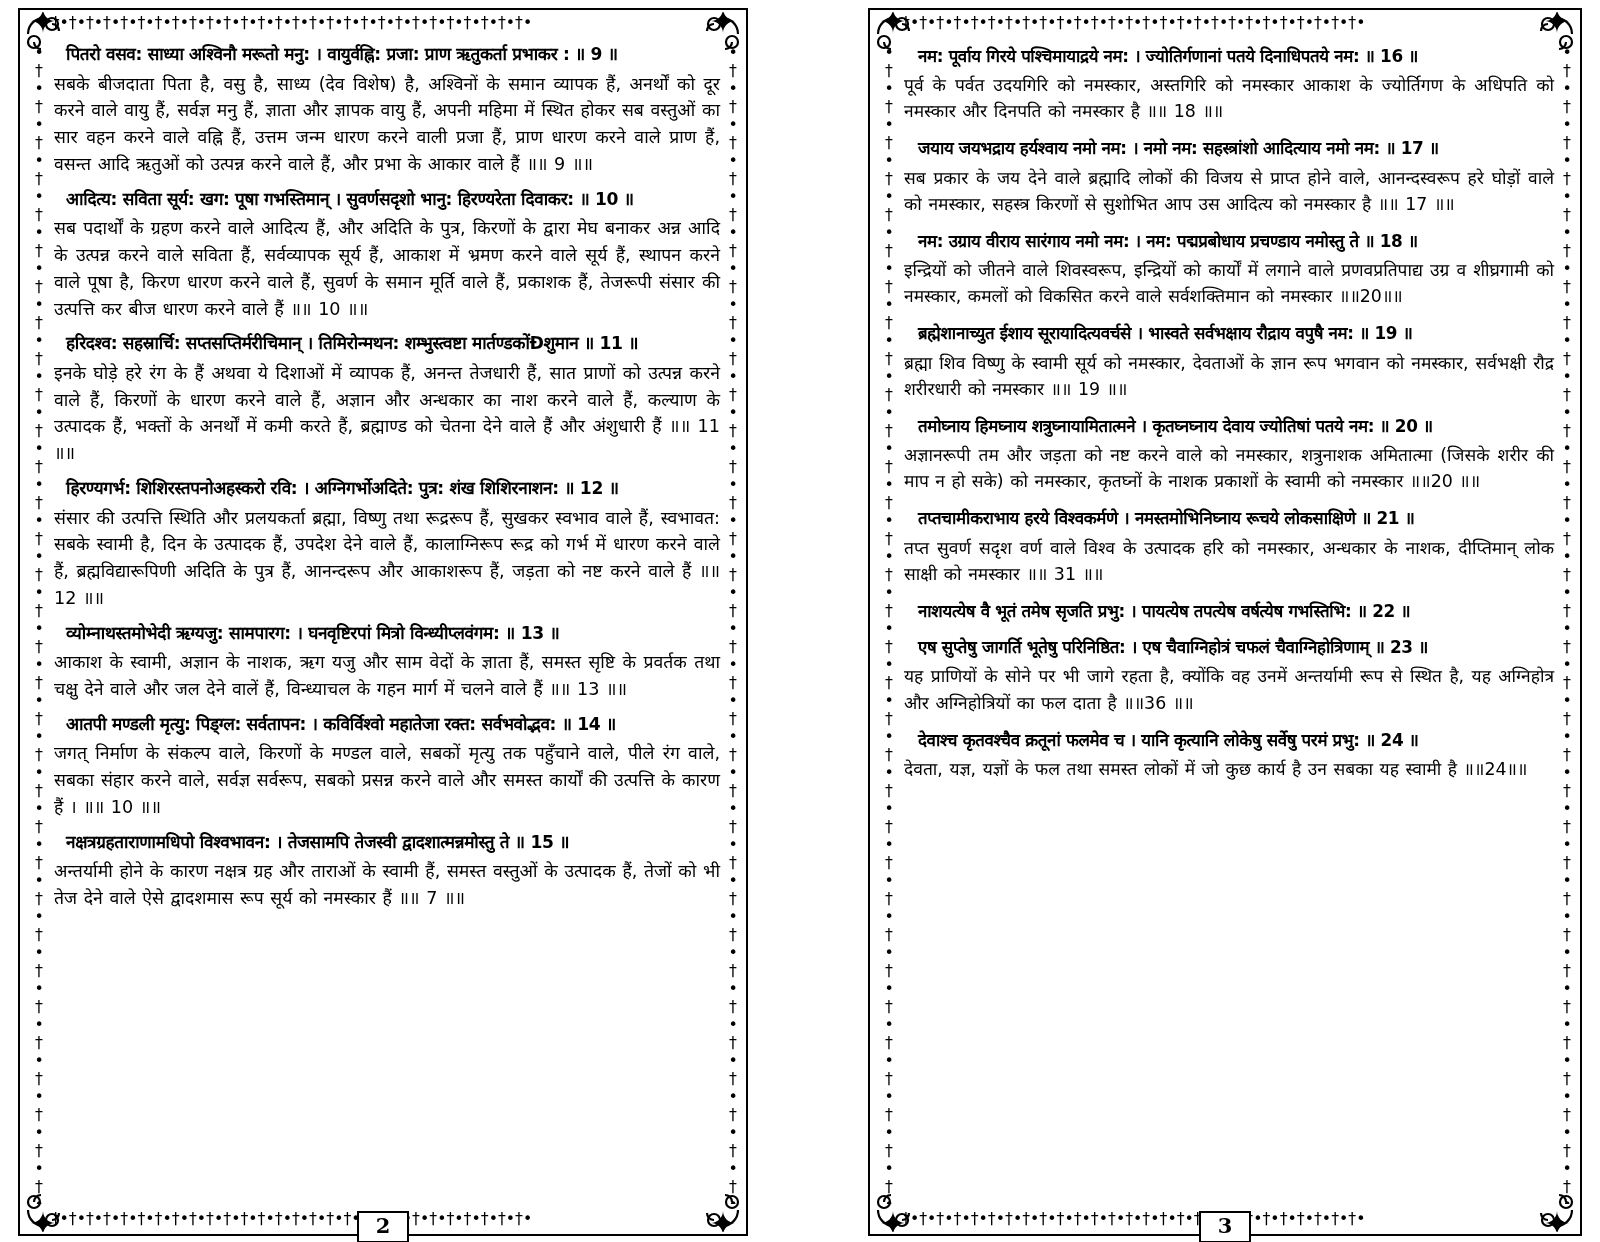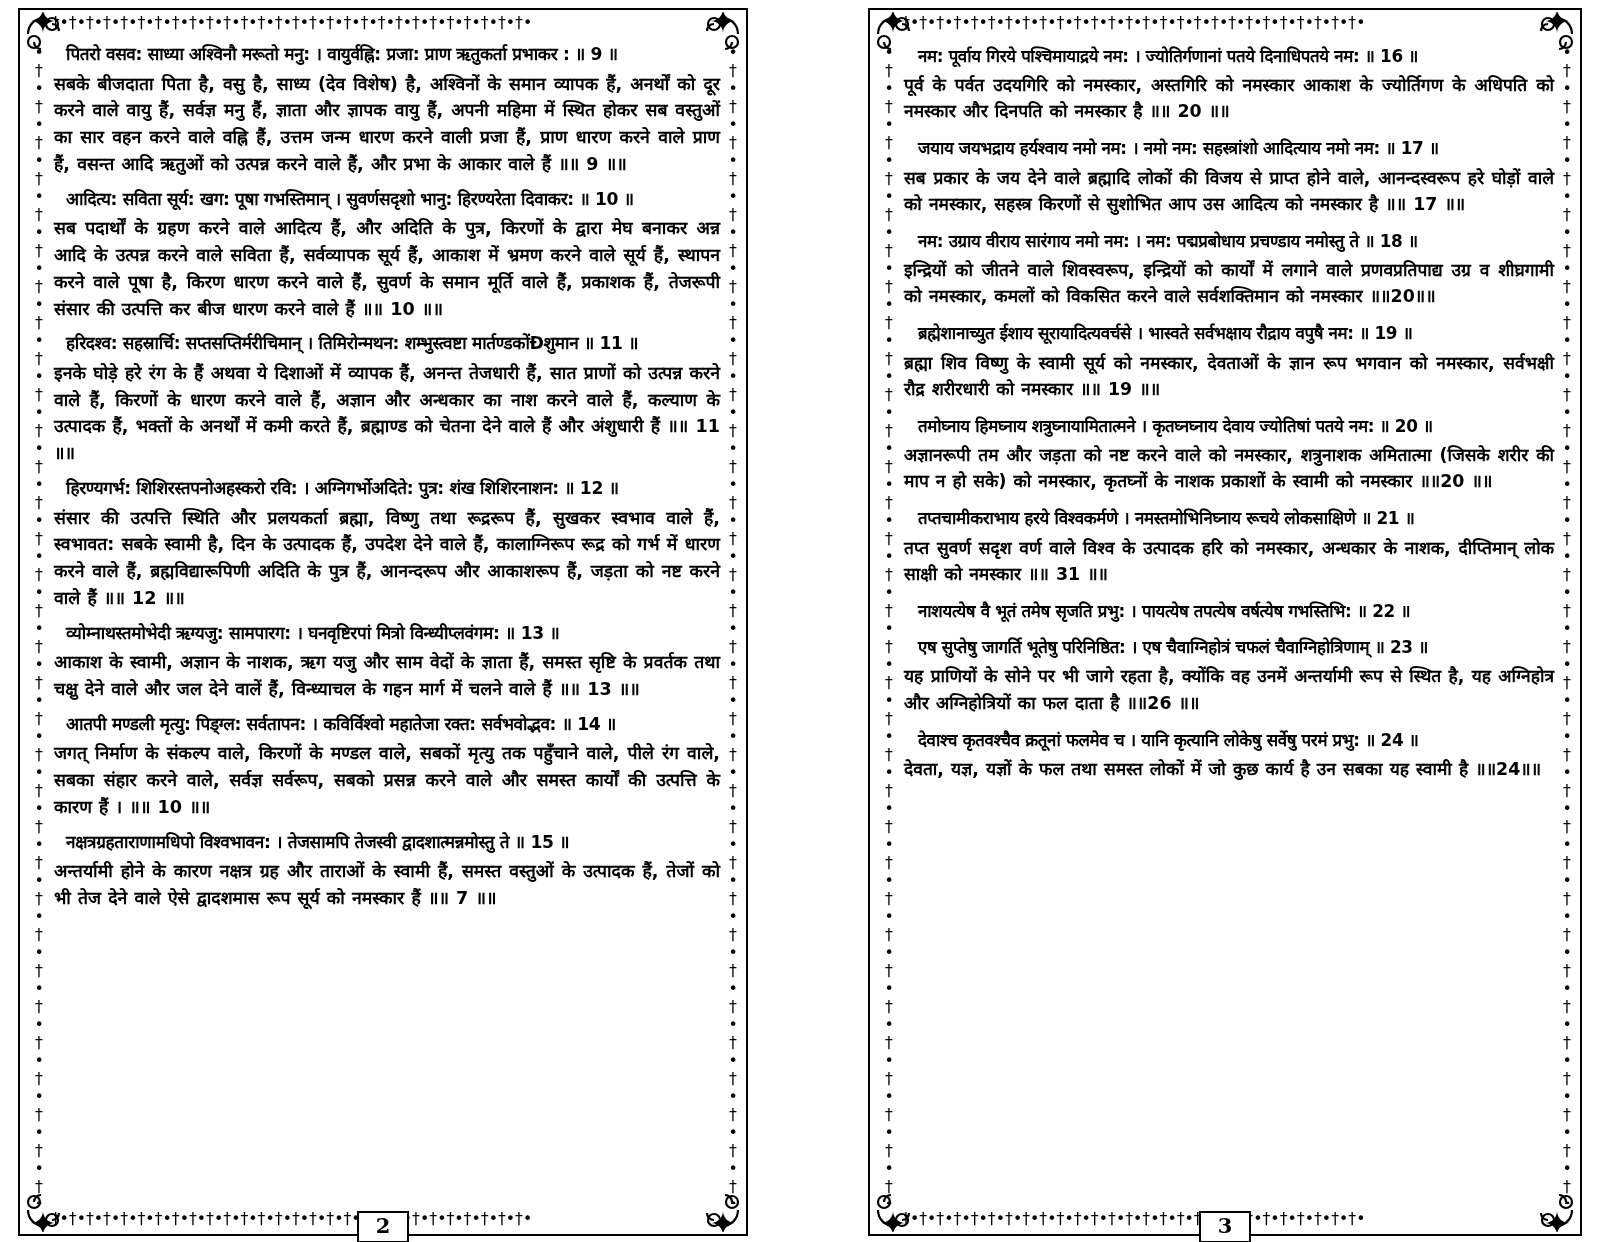--- a/index.html
+++ b/index.html
@@ -90,21 +90,21 @@
     font-size:17.4px;
     line-height:1.42;
     letter-spacing:-0.35px;
     margin:0 0 4px 12px;
     white-space:nowrap;
     transform:scaleX(0.985);
     transform-origin:left center;
   }
   .bhasha{
     font-family:"DejaVu Sans","Liberation Sans",sans-serif;
-    font-weight:bold;
+    font-weight:normal;
     font-size:17.6px;
     line-height:1.52;
     text-align:justify;
     text-align-last:left;
     margin:0;
     word-spacing:1px;
   }
   .page.right .shloka{font-size:17.1px;margin-left:14px;}
   .page.right .bhasha{font-size:17.4px;line-height:1.5;}
   .page.right .verse-block{margin-bottom:12px;}
@@ -274,21 +274,21 @@
           <path d="M9 9c6 0 12 5 12 12 0-7 6-12 12-12-7 0-12-6-12-12 0 6-6 12-12 12z" fill="#000" stroke="none"></path>
         </g>
           </svg>
       </div>
 
       <div class="frame-inner">
         <div class="content">
 
           <div class="verse-block">
             <p class="shloka">नम: पूर्वाय गिरये पश्चिमायाद्रये नम: । ज्योतिर्गणानां पतये दिनाधिपतये नम: ॥ 16 ॥</p>
-            <p class="bhasha">पूर्व के पर्वत उदयगिरि को नमस्कार, अस्तगिरि को नमस्कार आकाश के ज्योर्तिगण के अधिपति को नमस्कार और दिनपति को नमस्कार है ॥॥ 20 ॥॥</p>
+            <p class="bhasha">पूर्व के पर्वत उदयगिरि को नमस्कार, अस्तगिरि को नमस्कार आकाश के ज्योर्तिगण के अधिपति को नमस्कार और दिनपति को नमस्कार है ॥॥ 18 ॥॥</p>
           </div>
 
           <div class="verse-block">
             <p class="shloka">जयाय जयभद्राय हर्यश्वाय नमो नम: । नमो नम: सहस्त्रांशो आदित्याय नमो नम: ॥ 17 ॥</p>
             <p class="bhasha">सब प्रकार के जय देने वाले ब्रह्मादि लोकों की विजय से प्राप्त होने वाले, आनन्दस्वरूप हरे घोड़ों वाले को नमस्कार, सहस्त्र किरणों से सुशोभित आप उस आदित्य को नमस्कार है ॥॥ 17 ॥॥</p>
           </div>
 
           <div class="verse-block">
             <p class="shloka">नम: उग्राय वीराय सारंगाय नमो नम: । नम: पद्मप्रबोधाय प्रचण्डाय नमोस्तु ते ॥ 18 ॥</p>
             <p class="bhasha">इन्द्रियों को जीतने वाले शिवस्वरूप, इन्द्रियों को कार्यों में लगाने वाले प्रणवप्रतिपाद्य उग्र व शीघ्रगामी को नमस्कार, कमलों को विकसित करने वाले सर्वशक्तिमान को नमस्कार ॥॥20॥॥</p>
@@ -308,21 +308,21 @@
             <p class="shloka">तप्तचामीकराभाय हरये विश्वकर्मणे । नमस्तमोभिनिघ्नाय रूचये लोकसाक्षिणे ॥ 21 ॥</p>
             <p class="bhasha">तप्त सुवर्ण सदृश वर्ण वाले विश्व के उत्पादक हरि को नमस्कार, अन्धकार के नाशक, दीप्तिमान् लोक साक्षी को नमस्कार ॥॥ 31 ॥॥</p>
           </div>
 
           <div class="verse-block">
             <p class="shloka">नाशयत्येष वै भूतं तमेष सृजति प्रभु: । पायत्येष तपत्येष वर्षत्येष गभस्तिभि: ॥ 22 ॥</p>
           </div>
 
           <div class="verse-block">
             <p class="shloka">एष सुप्तेषु जागर्ति भूतेषु परिनिष्ठित: । एष चैवाग्निहोत्रं चफलं चैवाग्निहोत्रिणाम् ॥ 23 ॥</p>
-            <p class="bhasha">यह प्राणियों के सोने पर भी जागे रहता है, क्योंकि वह उनमें अन्तर्यामी रूप से स्थित है, यह अग्निहोत्र और अग्निहोत्रियों का फल दाता है ॥॥26 ॥॥</p>
+            <p class="bhasha">यह प्राणियों के सोने पर भी जागे रहता है, क्योंकि वह उनमें अन्तर्यामी रूप से स्थित है, यह अग्निहोत्र और अग्निहोत्रियों का फल दाता है ॥॥36 ॥॥</p>
           </div>
 
           <div class="verse-block">
             <p class="shloka">देवाश्च कृतवश्चैव क्रतूनां फलमेव च । यानि कृत्यानि लोकेषु सर्वेषु परमं प्रभु: ॥ 24 ॥</p>
             <p class="bhasha">देवता, यज्ञ, यज्ञों के फल तथा समस्त लोकों में जो कुछ कार्य है उन सबका यह स्वामी है ॥॥24॥॥</p>
           </div>
 
         </div>
       </div>
 

